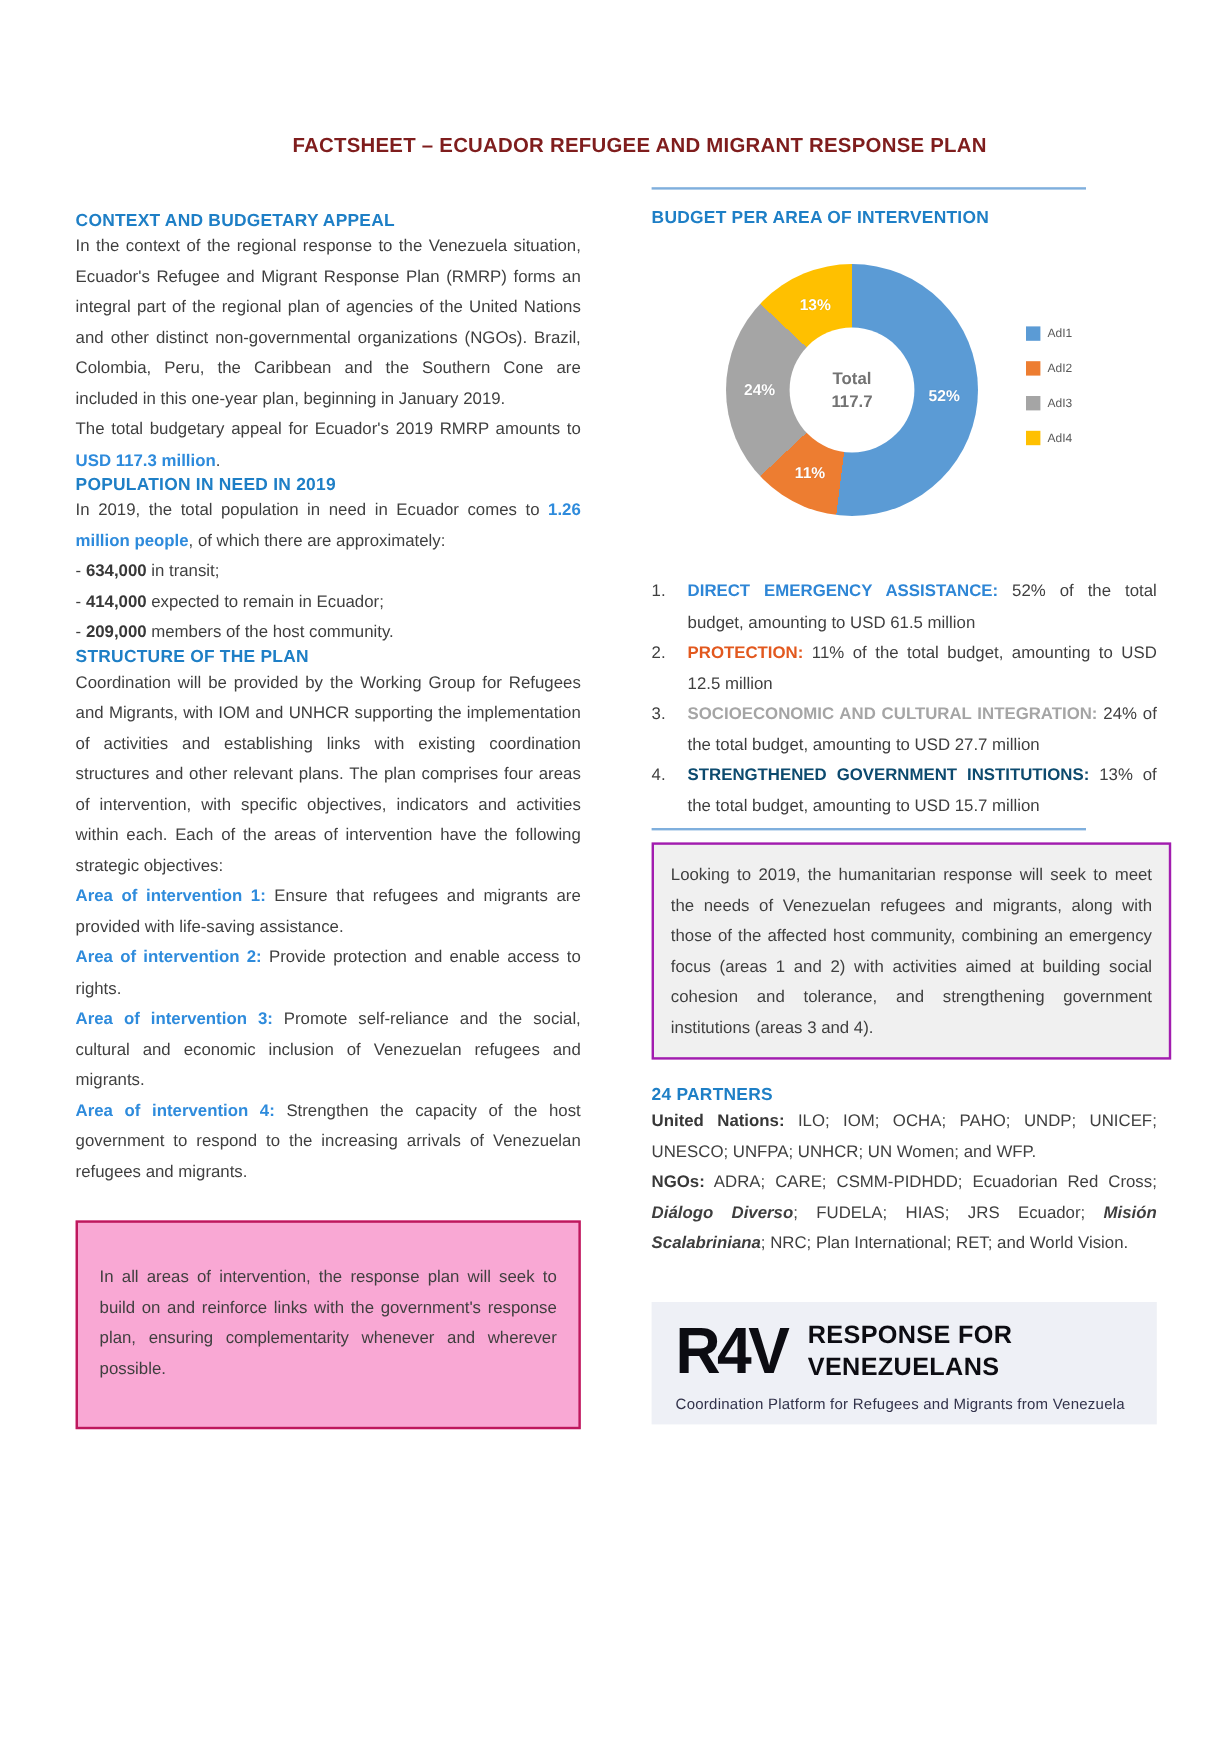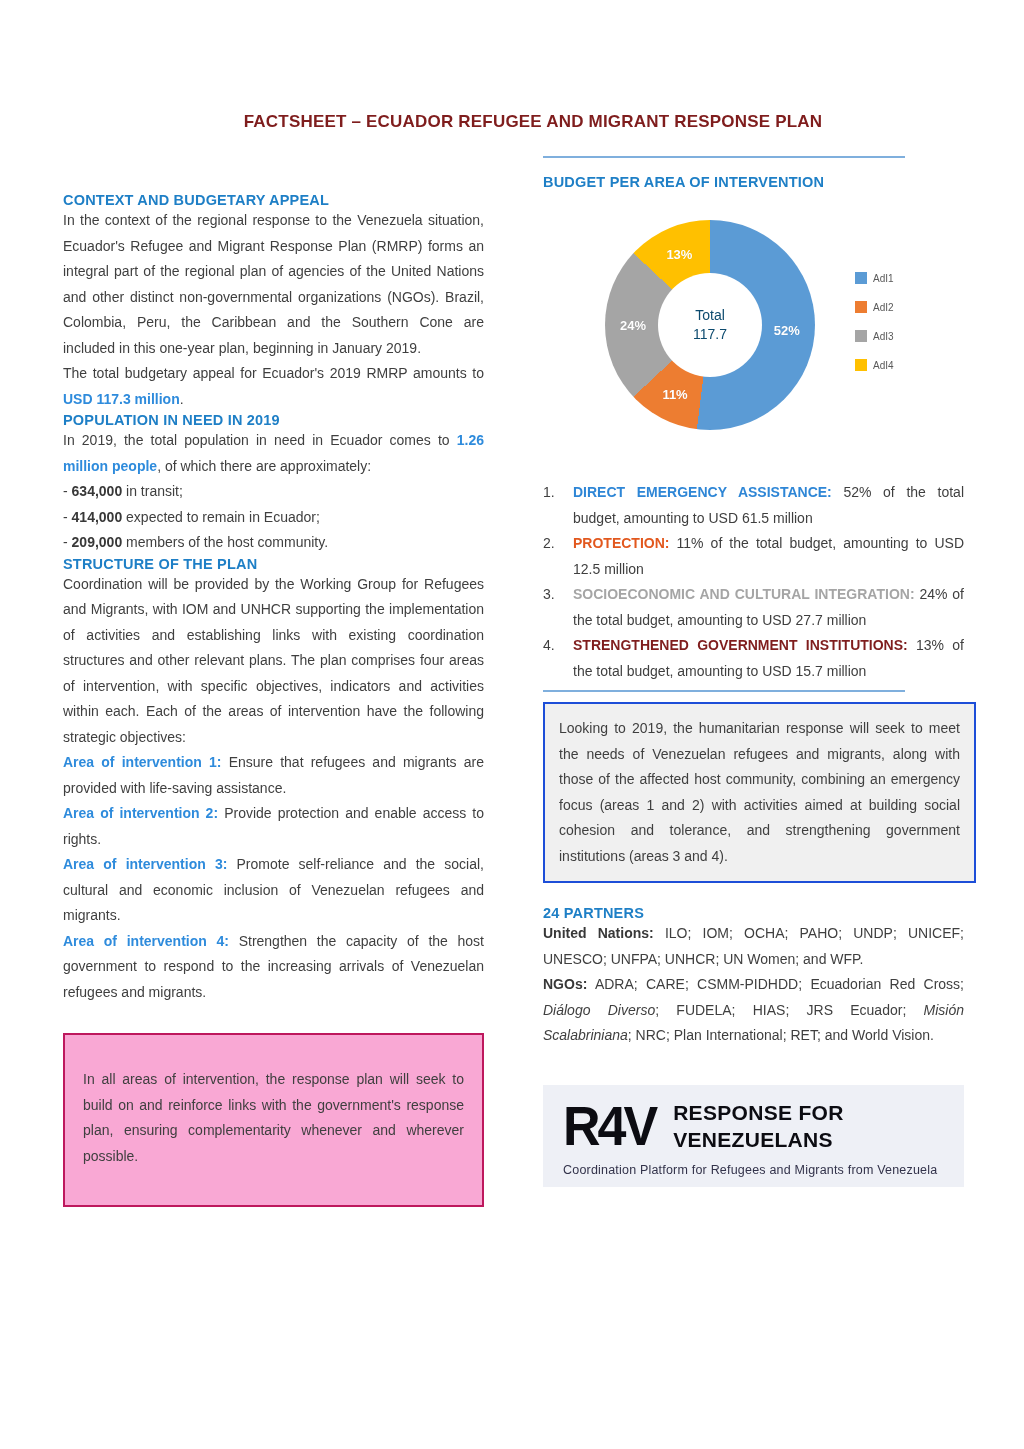--- a/index.html
+++ b/index.html
@@ -6,69 +6,69 @@
   .page {
     position:relative; width:1024px; height:1449px; background:#ffffff;
     font-family:"Liberation Sans", sans-serif; color:#3f3f3f; overflow:hidden;
   }
   .doc-title {
     position:absolute; top:112px; left:0; width:924px; padding:0 71px;
     text-align:center; font-size:17px; font-weight:bold; color:#7f1d1d;
     letter-spacing:0.2px; margin:0;
   }
   .col { position:absolute; width:421px; }
-  .col-left  { left:63px;  top:192px; }
+  .col-left  { left:63px;  top:176px; }
   .col-right { left:543px; top:156px; }
 
   h2.sec { font-size:14.5px; font-weight:bold; color:#1e7fc6; margin:0; letter-spacing:0.2px; }
   p.body { font-size:14px; line-height:25.5px; text-align:justify; margin:0; }
   .accent { color:#2e8bdc; font-weight:bold; }
   .b { font-weight:bold; color:#383838; }
   .rule { height:2px; background:#7fafdd; width:362px; margin:0; border:none; }
 
   .mt8  { margin-top:8px; }  .mt10 { margin-top:10px; }
   .mt26 { margin-top:26px; }
   .mt30 { margin-top:30px; }
 
   .note-box {
     border:2px solid #be185d; background:#f9a8d4;
     padding:32px 18px 36px 18px; margin-top:28px;
   }
   .outlook-box {
-    border:2px solid #1d4ed8; background:#f0f0f0;
+    border:2px solid #a21caf; background:#f0f0f0;
     padding:12px 14px; margin-top:10px; margin-right:-12px;
   }
   .date { font-size:14px; margin:40px 0 0 35px; color:#3f3f3f; }
 
   
   .chart-wrap { position:relative; height:268px; margin-top:12px; }
   .donut { position:absolute; left:62px; top:18px; width:210px; height:210px; border-radius:50%; }
   .donut-hole {
     position:absolute; left:53px; top:53px; width:104px; height:104px;
     background:#ffffff; border-radius:50%; display:flex; flex-direction:column;
     align-items:center; justify-content:center; z-index:2;
   }
-  .hole-line { font-size:14px; font-weight:normal; color:#0c4a6e; line-height:19px; }
+  .hole-line { font-size:14px; font-weight:bold; color:#737373; line-height:19px; }
   .slice-label {
     position:absolute; transform:translate(-50%,-50%); color:#ffffff;
     font-size:13px; font-weight:bold; z-index:1; text-shadow:0 0 1px rgba(0,0,0,.15);
   }
   .legend { position:absolute; left:312px; top:70px; }
   .legend-item { display:flex; align-items:center; margin-bottom:17px; }
   .legend-swatch { width:12px; height:12px; flex:none; margin-right:6px; }
   .legend-label { font-size:10px; color:#595959; }
 
   
   .num-list { margin-top:10px; }
   .num-item { display:flex; }
   .num { flex:none; width:30px; font-size:14px; line-height:25.5px; }
   .num-item p { flex:1; }
 
   
-  .it { font-style:italic; }
+  .it { font-style:italic;font-weight:bold; }
 
   
   .logo-box {
     margin-top:36px; background:#eef0f6; padding:12px 16px 10px 20px;
   }
   .logo-row { display:flex; align-items:center; }
   .r4v {
     font-size:52px; font-weight:900; color:#0c0c12; letter-spacing:-3px;
     line-height:58px; transform:scaleY(1.05);
   }
@@ -149,21 +149,21 @@
       <div class="num-item">
         <span class="num">2.</span>
         <p class="body"><span class="b" style="color: rgb(226, 88, 30);">PROTECTION:</span><span> 11% of the total budget, amounting to USD 12.5 million</span></p>
       </div>
       <div class="num-item">
         <span class="num">3.</span>
         <p class="body"><span class="b" style="color: rgb(165, 165, 165);">SOCIOECONOMIC AND CULTURAL INTEGRATION:</span><span> 24% of the total budget, amounting to USD 27.7 million</span></p>
       </div>
       <div class="num-item">
         <span class="num">4.</span>
-        <p class="body"><span class="b" style="color: #7f1d1d;">STRENGTHENED GOVERNMENT INSTITUTIONS:</span><span> 13% of the total budget, amounting to USD 15.7 million</span></p>
+        <p class="body"><span class="b" style="color: #0c4a6e;">STRENGTHENED GOVERNMENT INSTITUTIONS:</span><span> 13% of the total budget, amounting to USD 15.7 million</span></p>
       </div>
     </div>
 
     <div class="rule" style="margin-top:6px;"></div>
 
     <div class="outlook-box">
       <p class="body">Looking to 2019, the humanitarian response will seek to meet the needs of Venezuelan refugees and migrants, along with those of the affected host community, combining an emergency focus (areas 1 and 2) with activities aimed at building social cohesion and tolerance, and strengthening government institutions (areas 3 and 4).</p>
     </div>
 
     <h2 class="sec" style="margin-top:22px;">24 PARTNERS</h2>

